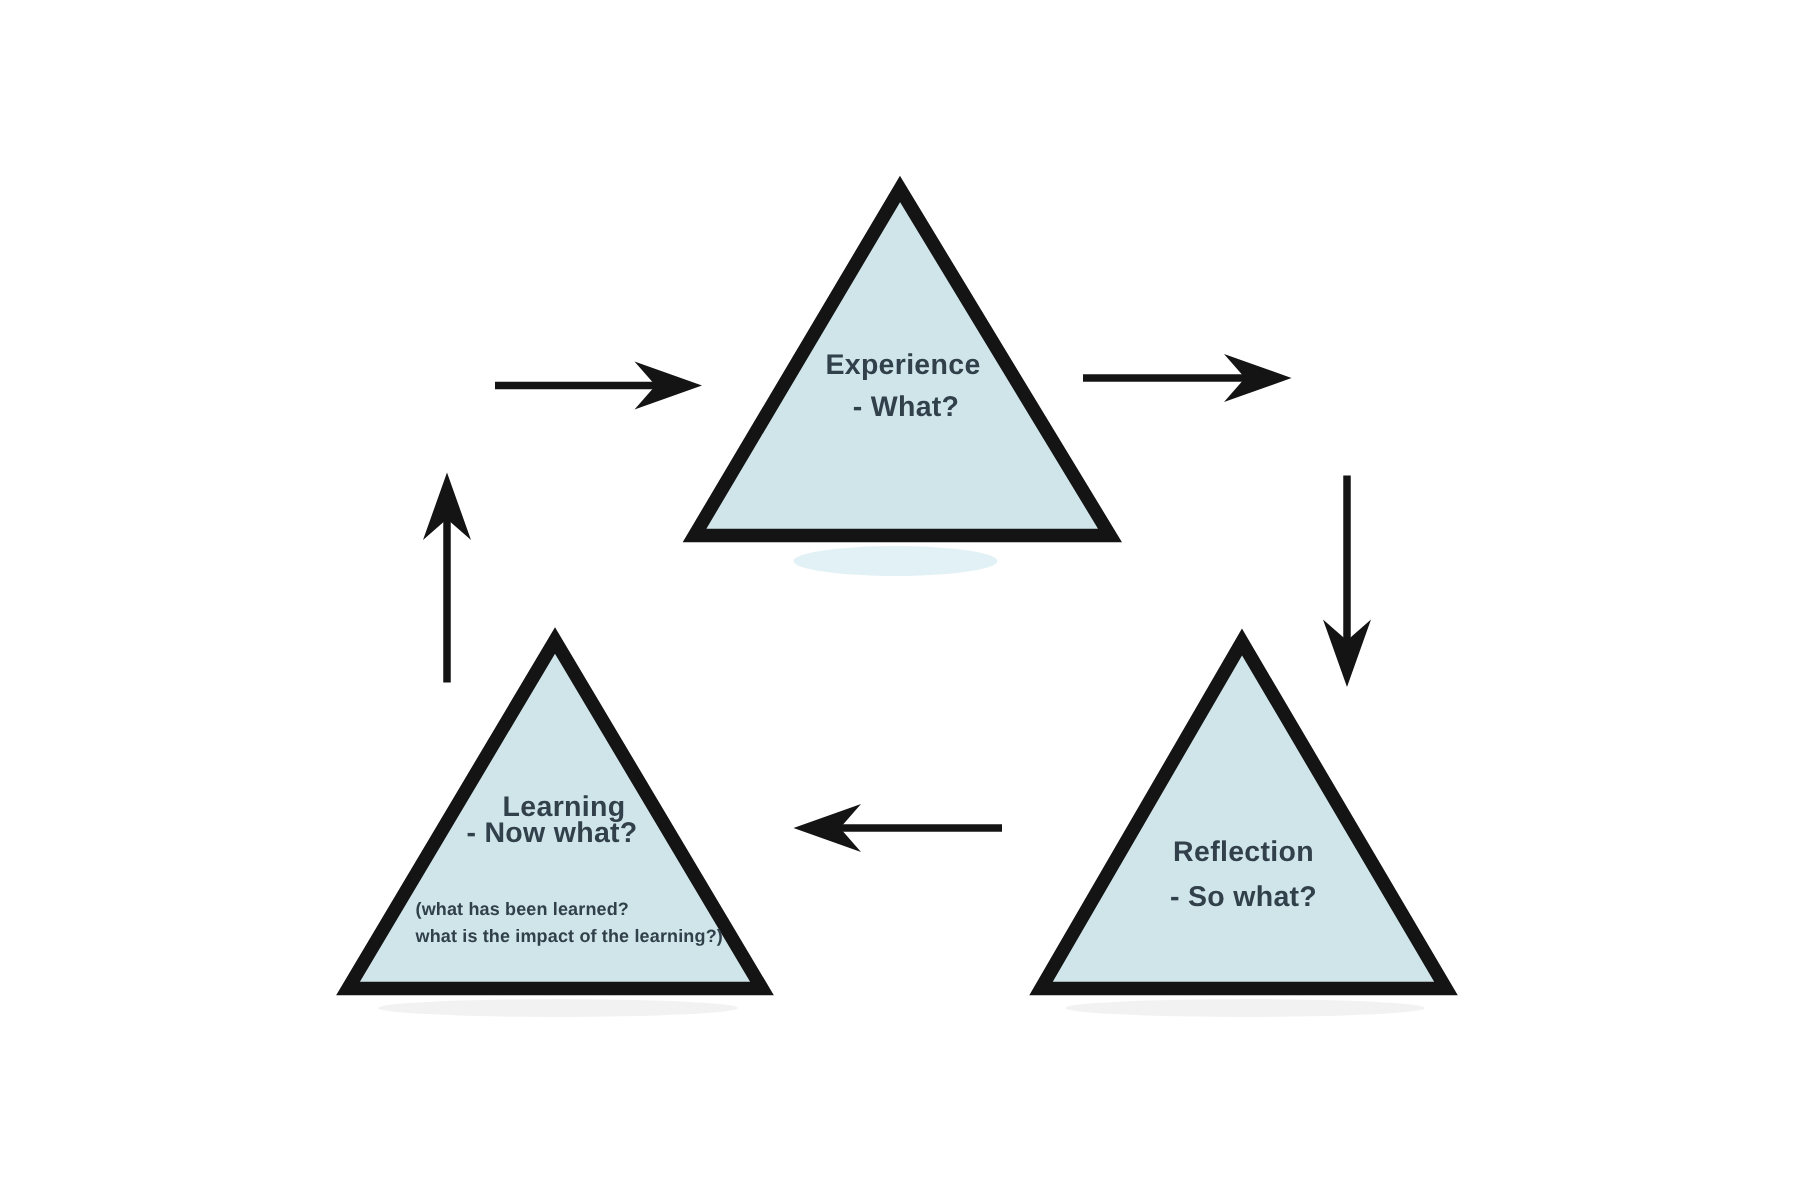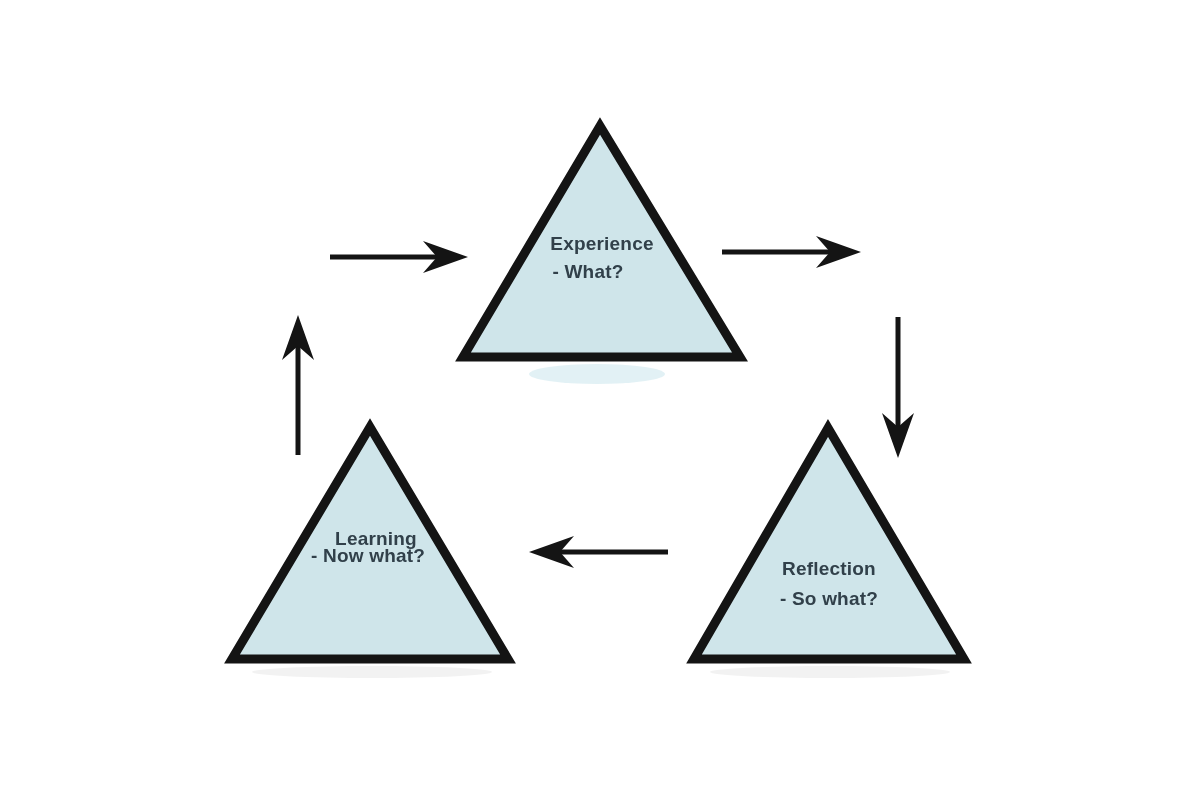--- a/index.html
+++ b/index.html
@@ -60,21 +60,25 @@
       <polygon class="head" points="529,552 574,536 560,552 574,568"></polygon>
     </g>
 
     <g>
       <line class="shaft" x1="298" y1="455" x2="298" y2="346"></line>
       <polygon class="head" points="298,315 282,360 298,346 314,360"></polygon>
     </g>
   </svg>
 
   <div class="txt big center" style="left:602px;top:233px">Experience</div>
-  <div class="txt big center" style="left:588px;top:261px">- What?</div>
+  <div class="txt big center" style="left:604px;top:261px">- What?</div>
 
   <div class="txt big center" style="left:376px;top:528px">Learning</div>
   <div class="txt big center" style="left:368px;top:545px">- Now what?</div>
+  <div class="txt small" style="left:277px;top:597px">
+    <div>(what has been learned?</div>
+    <div>what is the impact of the learning?)</div>
+  </div>
 
   <div class="txt big center" style="left:829px;top:558px">Reflection</div>
   <div class="txt big center" style="left:829px;top:588px">- So what?</div>
 
 </div>
 
 </body></html>

